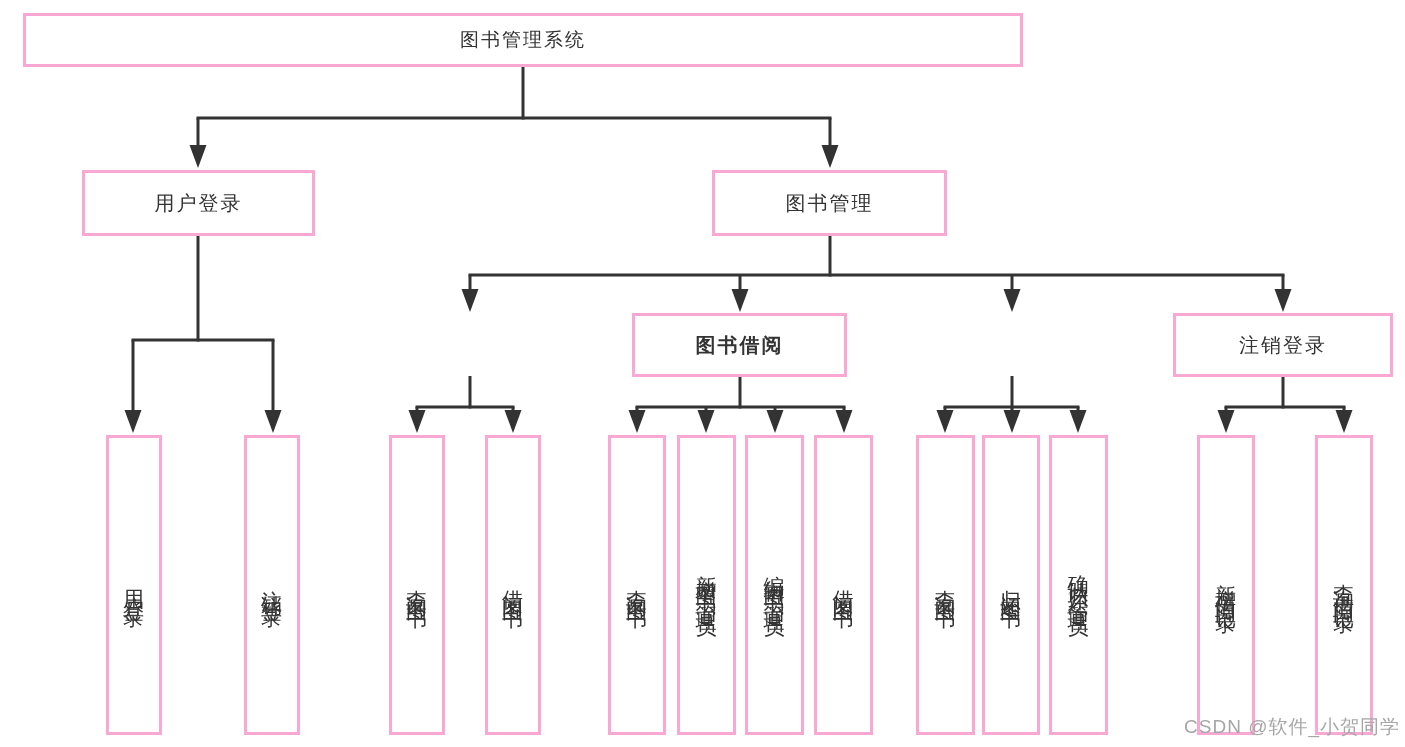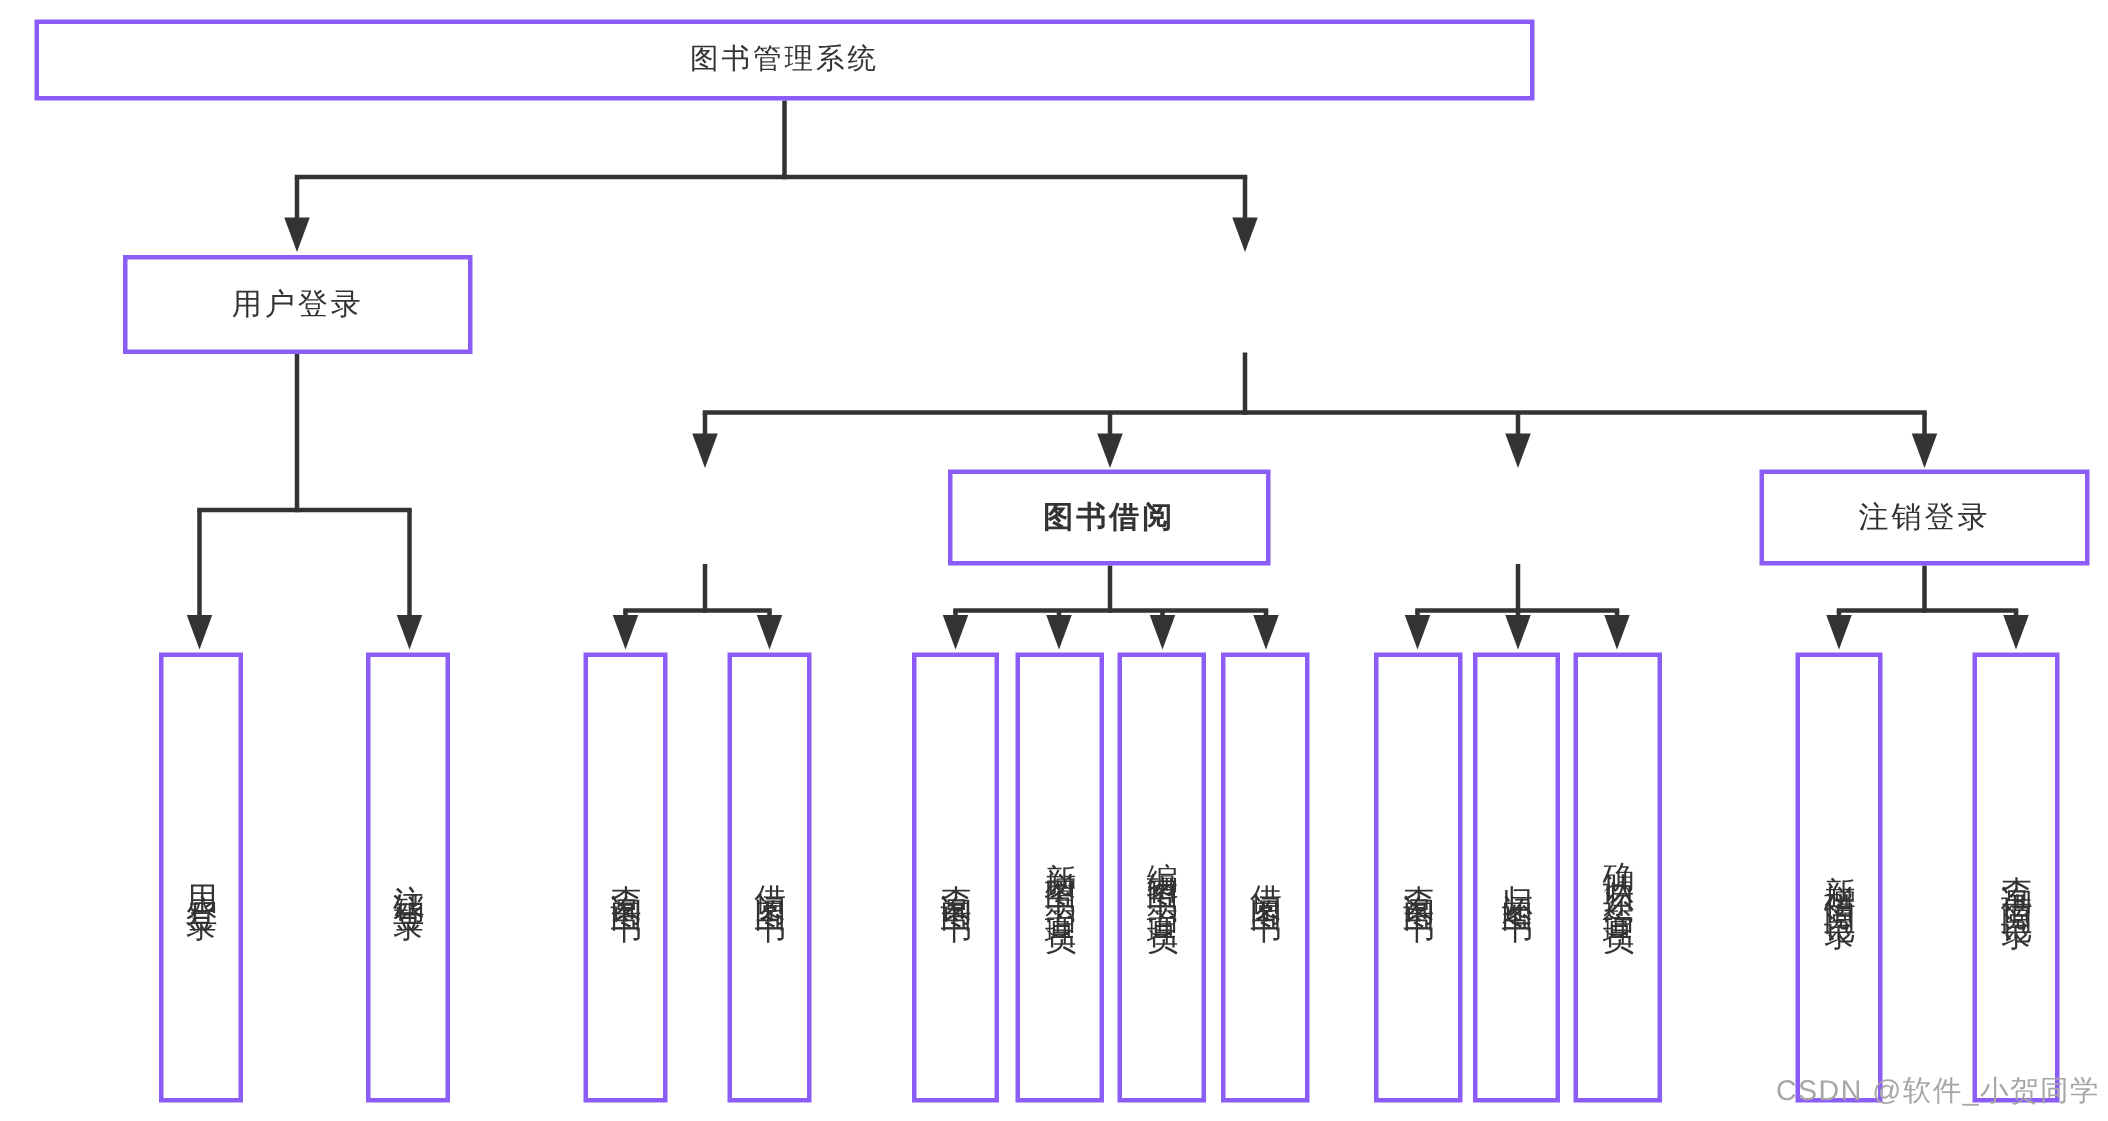--- a/index.html
+++ b/index.html
@@ -11,21 +11,21 @@
     color:#333333;
     overflow:hidden;
   }
   #connectors{position:absolute;left:0;top:0;width:1405px;height:747px;}
   #connectors line{stroke:#333333;stroke-width:3;fill:none;}
   #connectors polygon{fill:#333333;stroke:none;}
 
   .node{
     position:absolute;
     box-sizing:border-box;
-    border:3px solid #8b5cf6;
+    border:3px solid #f9a8d4;
     background:#ffffff;
     display:flex;
     align-items:center;
     justify-content:center;
     line-height:1.2;
   }
   .node.h{font-size:20px;letter-spacing:2px;white-space:nowrap;}
   #n-root{left:23px;top:13px;width:1000px;height:54px;font-size:19px;}
   #n-l2-0{left:82px;top:170px;width:233px;height:66px;}
   #n-l2-1{left:712px;top:170px;width:235px;height:66px;}
@@ -146,20 +146,23 @@
     </g>
   </svg>
 
   <div id="n-root" class="node h">
     <span>图书管理系统</span>
   </div>
 
   <div id="n-l2-0" class="node h">
     <span>用户登录</span>
   </div>
+  <div id="n-l2-1" class="node h">
+    <span>图书管理</span>
+  </div>
 
   <div id="n-l3-1" class="node h">
     <span>图书借阅</span>
   </div>
   <div id="n-l3-3" class="node h">
     <span>注销登录</span>
   </div>
 
   <div id="n-leaf-0" class="node v">
     <span class="vtext">用户登录</span>

